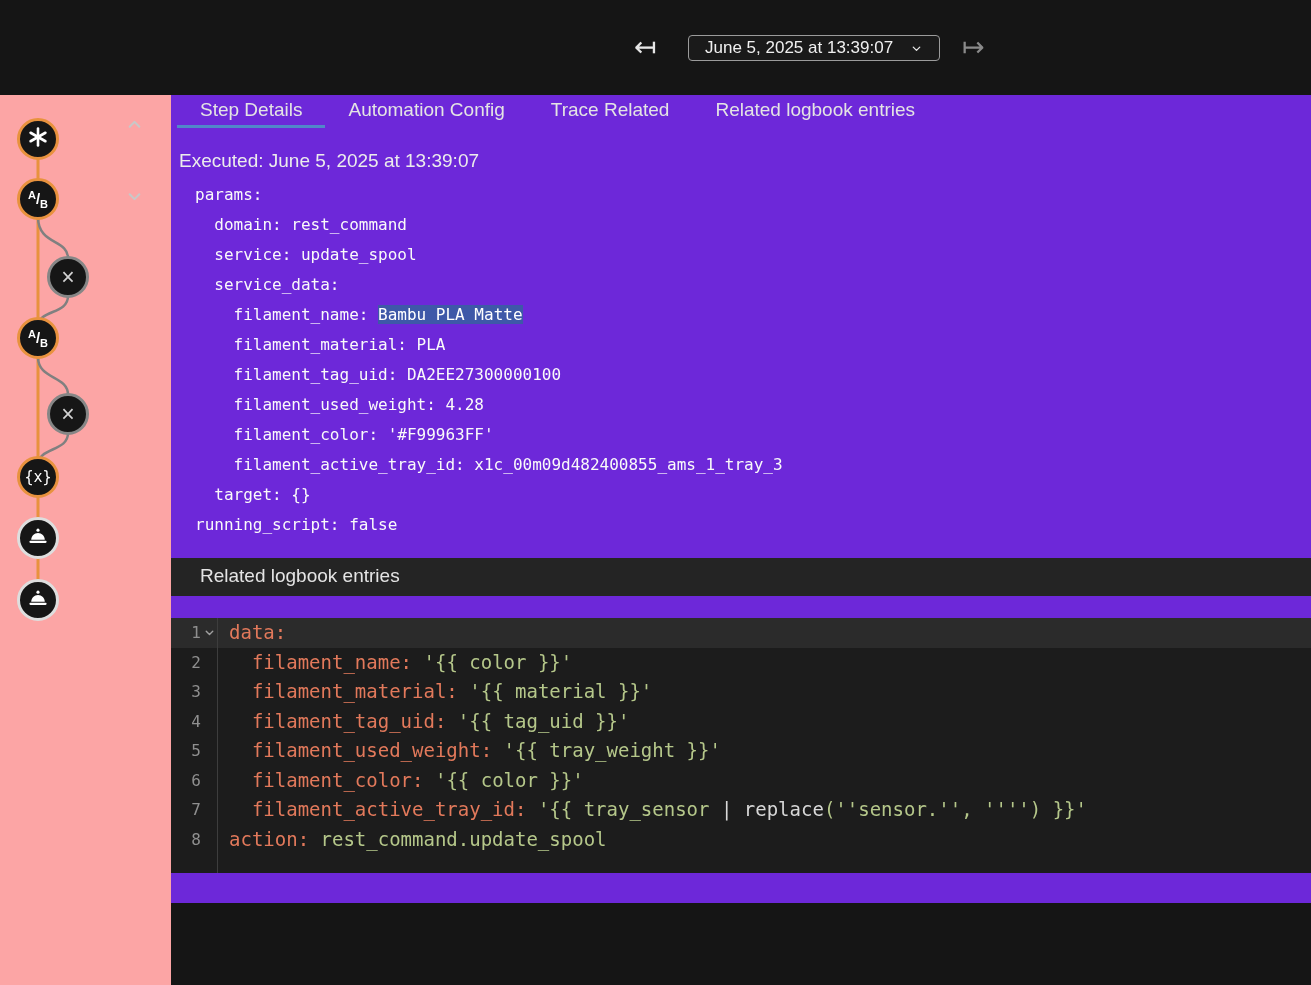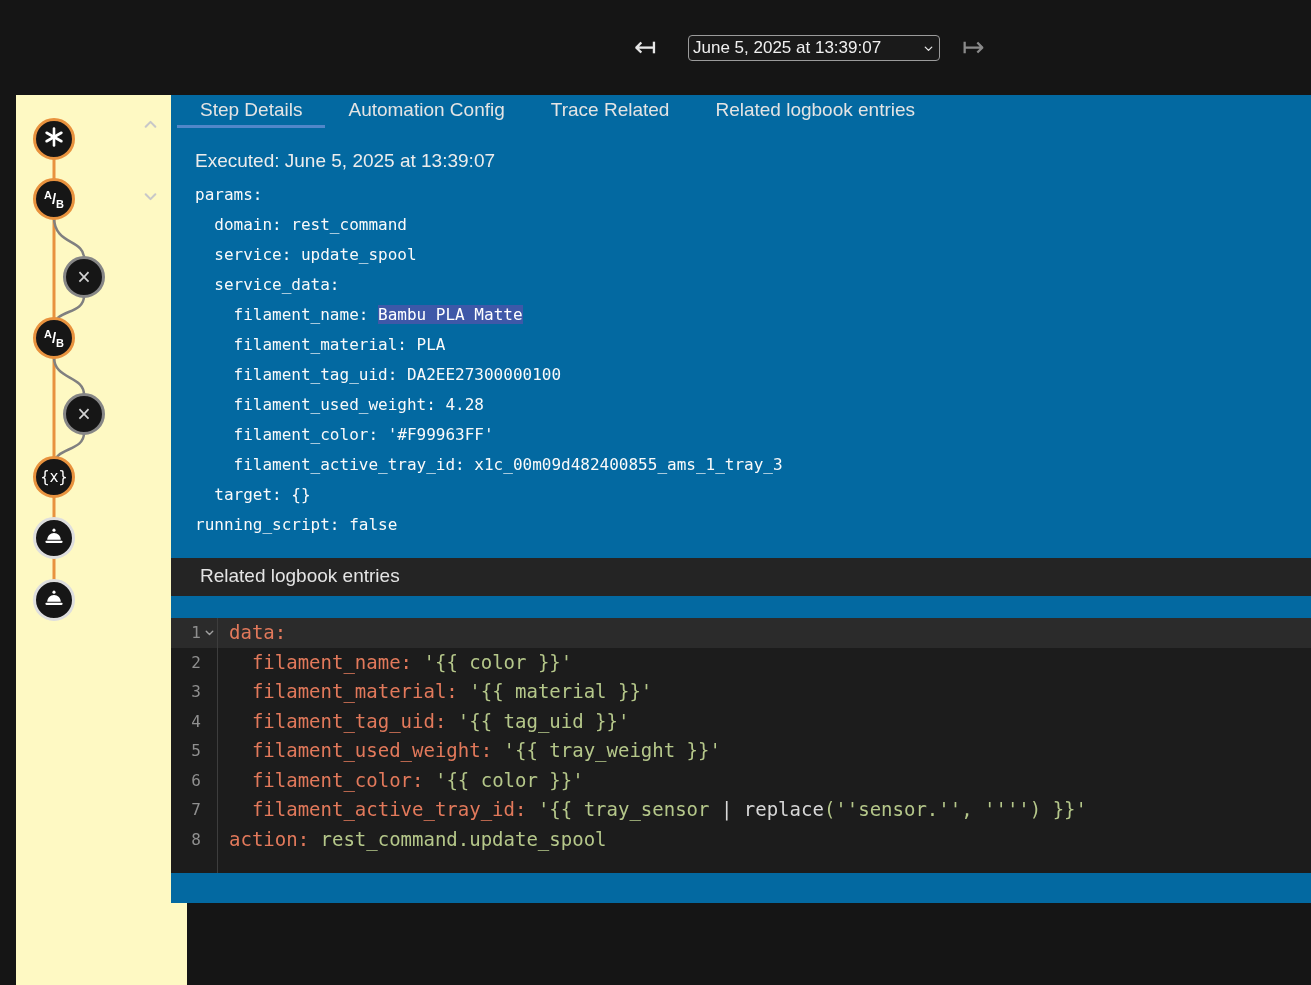--- a/index.html
+++ b/index.html
@@ -8,26 +8,26 @@
   button { background:none; border:0; color:inherit; cursor:pointer; font-family:inherit; }
 
   
   .topbar { position:absolute; left:0; top:0; width:1311px; height:95px; background:#151515; }
   .nav-arrow { position:absolute; top:30px; font-size:27px; line-height:34px; color:#e6e6e6; }
   .nav-prev { left:634px; }
   .nav-next { left:962px; color:#8a8a8a; }
   .run-picker { position:absolute; left:688px; top:35px; width:252px; height:26px;
                 border:1px solid #9b9b9b; border-radius:4px; background:#1a1a1a;
                 color:#f0f0f0; font-size:17px; display:flex; align-items:center;
-                padding:0 4px; cursor:pointer; }
+                padding:0 16px; cursor:pointer; }
   .run-picker .rp-label { flex:1; white-space:nowrap; overflow:hidden; }
   .run-picker .rp-caret { display:flex; align-items:center; margin-left:6px; }
 
   
-  .sidebar { position:absolute; left:16px; top:95px; width:171px; height:890px; background:#fef9c3; }
+  .sidebar { position:absolute; left:0; top:95px; width:171px; height:890px; background:#fca5a5; }
   .trace-lines { position:absolute; left:0; top:0; }
   .chev { position:absolute; color:#c8c8c8; display:flex; align-items:center; justify-content:center;
           width:26px; height:26px; }
   .chev-up { left:121px; top:18px; }
   .chev-down { left:121px; top:90px; }
   .node { position:absolute; width:42px; height:42px; border-radius:50%; background:#161616;
           border:3px solid #e8923e; display:flex; align-items:center; justify-content:center;
           cursor:pointer; z-index:2; }
   .ring-gray  { border-color:#868686; }
   .ring-light { border-color:#dedede; }
@@ -41,28 +41,28 @@
   .n8 { left:17px; top:484px; }
   .x-glyph { color:#d2d2d2; font-size:23px; line-height:1; }
   .var-glyph { font-family:"DejaVu Sans Mono", monospace; font-size:15px; color:#fff; }
   .ab { color:#fff; font-weight:bold; font-style:normal; line-height:1; }
   .ab i { font-style:normal; }
   .ab .ab-a { font-size:11px; position:relative; top:-5px; }
   .ab .ab-s { font-size:15px; }
   .ab .ab-b { font-size:11px; position:relative; top:4px; }
 
   
-  .main { position:absolute; left:171px; top:95px; width:1140px; height:808px; background:#0369a1; }
+  .main { position:absolute; left:171px; top:95px; width:1140px; height:808px; background:#6d28d9; }
   .tabbar { display:flex; padding-left:6px; height:33px; align-items:stretch; }
   .tabbar .tab { padding:0 23px; font-size:19px; color:#e4e4e4; display:flex; align-items:center;
                  border-bottom:3px solid transparent; cursor:pointer; white-space:nowrap; }
   .tabbar .tab.active { border-bottom-color:#5187c9; }
   .tabbar.secondary { background:#242424; height:38px; margin-top:18px; }
 
-  .details { margin:18px 0 0 24px; font-size:19px; line-height:30px; color:#ececec; }
+  .details { margin:18px 0 0 8px; font-size:19px; line-height:30px; color:#ececec; }
   .yaml { margin:4px 0 0 24px; font-family:"DejaVu Sans Mono", monospace; font-size:16px;
           line-height:30px; color:#fafafa; white-space:pre; }
   .yaml .hl { background:#3e58a8; color:#ffffff; }
 
   
   .editor { margin-top:22px; background:#1c1c1c; font-family:"DejaVu Sans Mono", monospace;
             font-size:19px; line-height:29.5px; color:#d8d8d8; }
   .ed-row { display:flex; height:29.5px; }
   .ed-row.active { background:#2b2b2b; }
   .ed-row.spacer { height:19px; }

